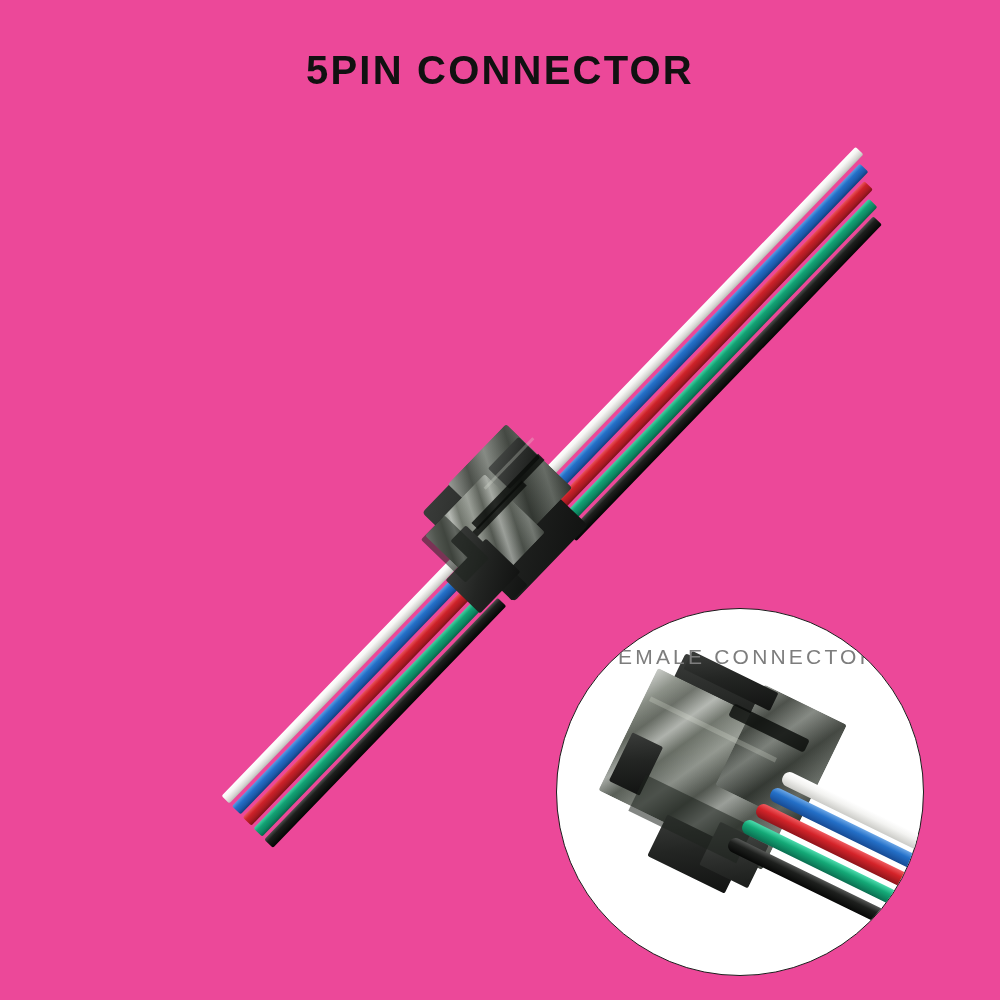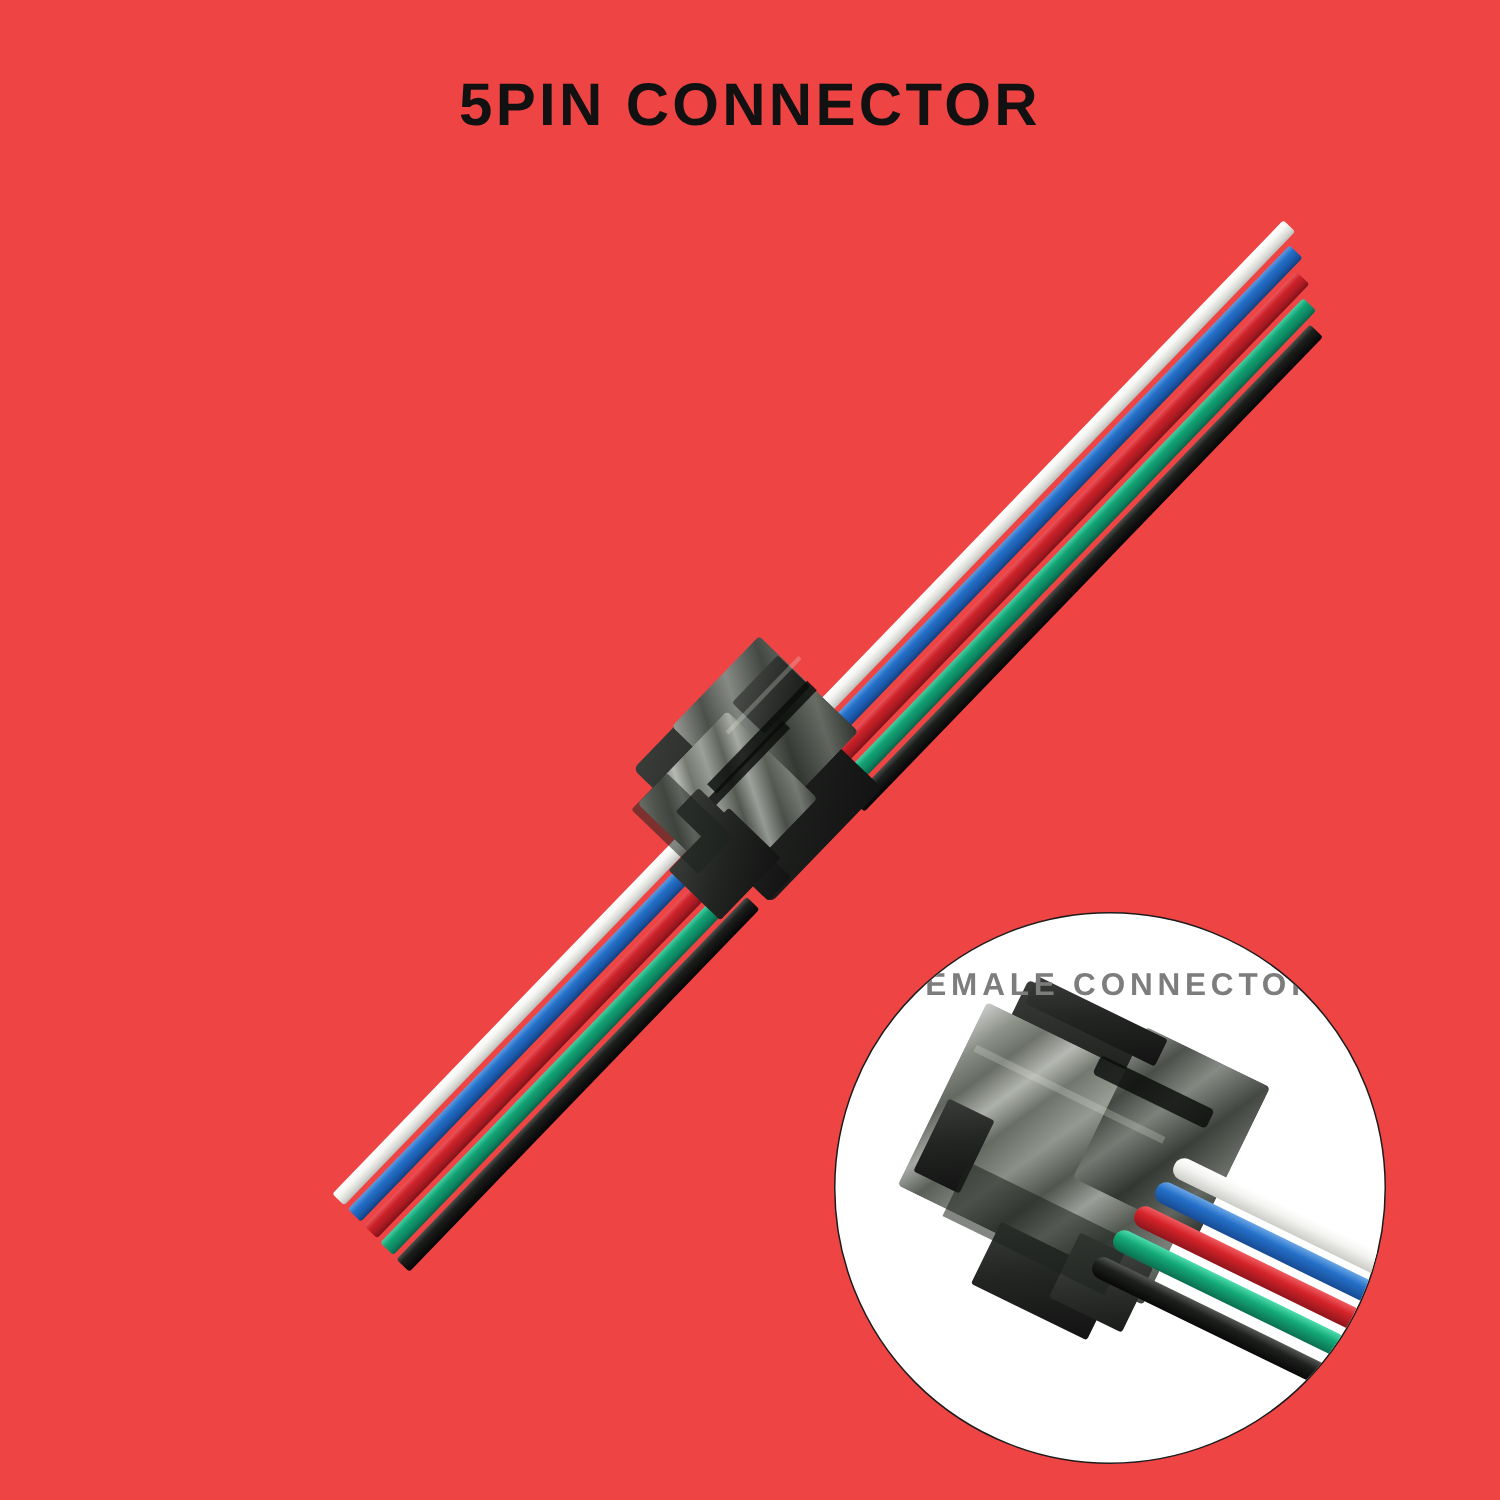--- a/index.html
+++ b/index.html
@@ -7,21 +7,21 @@
     padding: 0;
     background: #ffffff;
   }
   body {
     font-family: "Liberation Sans", sans-serif;
   }
   #canvas {
     position: relative;
     width: 1000px;
     height: 1000px;
-    background: #ef4444;
+    background: #ec4899;
     overflow: hidden;
   }
 
   
   .title {
     position: absolute;
     left: 0;
     top: 48px;
     width: 1000px;
     text-align: center;
@@ -200,16 +200,16 @@
       <div class="strand" style="left:214px; top:176px; width:170px; height:15px; transform:rotate(26deg);
                   background:linear-gradient(180deg,#6ba6e6 0%,#2470c8 40%,#174a93 100%); border-radius:7px;"></div>
       <div class="strand" style="left:200px; top:192px; width:170px; height:15px; transform:rotate(26deg);
                   background:linear-gradient(180deg,#f05b60 0%,#d42329 40%,#8f151c 100%); border-radius:7px;"></div>
       <div class="strand" style="left:186px; top:208px; width:170px; height:15px; transform:rotate(26deg);
                   background:linear-gradient(180deg,#4ddcae 0%,#14a977 40%,#0a6e50 100%); border-radius:7px;"></div>
       <div class="strand" style="left:172px; top:226px; width:172px; height:15px; transform:rotate(26deg);
                   background:linear-gradient(180deg,#555755 0%,#1e201e 40%,#070807 100%); border-radius:7px;"></div>
     </div>
 
-    <div class="callout-label" style="top:36px;font-weight:bold;">FEMALE CONNECTOR</div>
+    <div class="callout-label" style="top:36px;">FEMALE CONNECTOR</div>
   </div>
 
 </div>
 
 </body></html>

